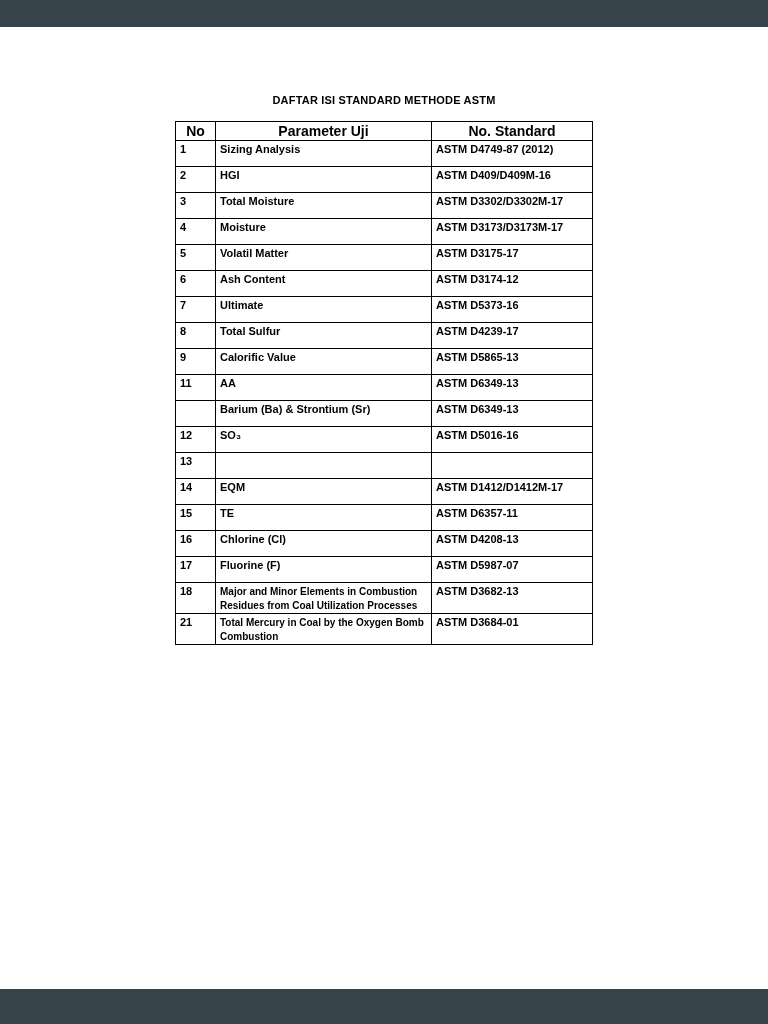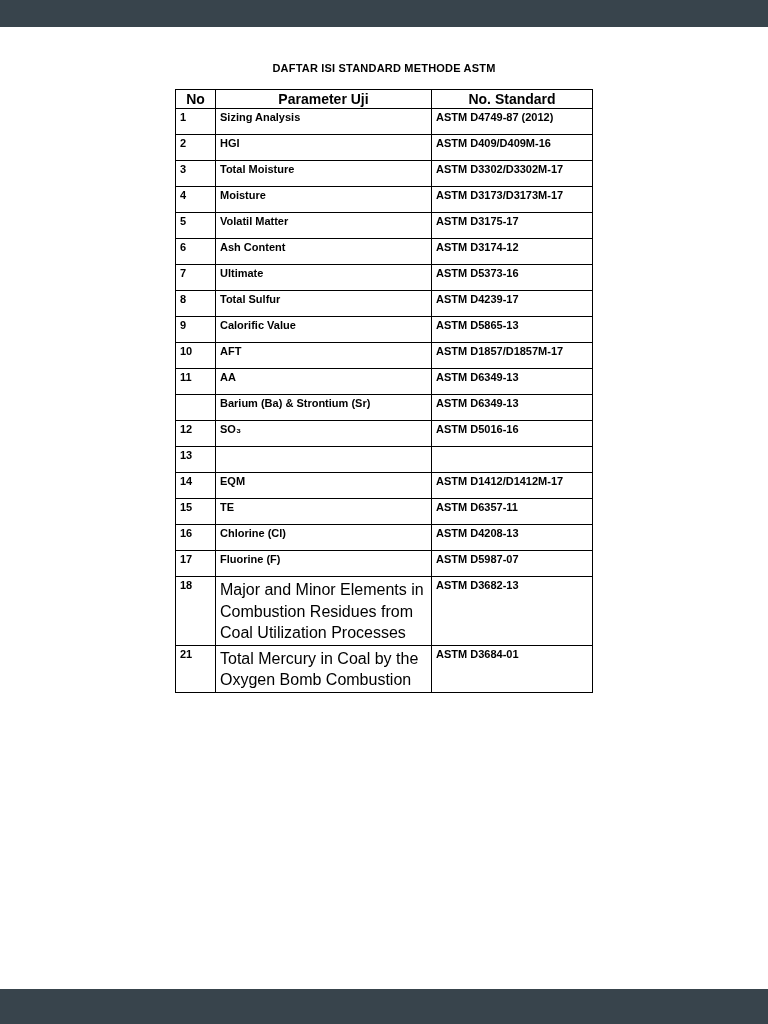--- a/index.html
+++ b/index.html
@@ -18,21 +18,21 @@
   .page {
     position: absolute;
     top: 27px;
     left: 0;
     width: 768px;
     height: 962px;
     background: #ffffff;
   }
   .doc-title {
     margin: 0;
-    padding-top: 35px;
+    padding-top: 67px;
     text-align: center;
     font-size: 11px;
     font-weight: bold;
     color: #000000;
     letter-spacing: 0.2px;
   }
   table.doc-table {
     border-collapse: collapse;
     table-layout: fixed;
     width: 417px;
@@ -57,22 +57,22 @@
     font-size: 11px;
     font-weight: bold;
     padding: 2px 4px 1px 4px;
     height: 26px;
     line-height: 1.25;
   }
   .col-no  { width: 40px; }
   .col-param { width: 216px; }
   .col-std { width: 161px; }
   td.small-param {
-    font-size: 16px;
-    font-weight: normal;
+    font-size: 10px;
+    font-weight: bold;
     line-height: 1.35;
   }
 </style>
 </head>
 <body>
 
 <div class="viewer">
   <div class="page">
     <h1 class="doc-title">DAFTAR ISI STANDARD METHODE ASTM</h1>
 
@@ -124,25 +124,20 @@
             <td class="col-no">8</td>
             <td class="col-param">Total Sulfur</td>
             <td class="col-std">ASTM D4239-17</td>
           </tr>
           <tr>
             <td class="col-no">9</td>
             <td class="col-param">Calorific Value</td>
             <td class="col-std">ASTM D5865-13</td>
           </tr>
           <tr>
-            <td class="col-no">10</td>
-            <td class="col-param">AFT</td>
-            <td class="col-std">ASTM D1857/D1857M-17</td>
-          </tr>
-          <tr>
             <td class="col-no">11</td>
             <td class="col-param">AA</td>
             <td class="col-std">ASTM D6349-13</td>
           </tr>
           <tr>
             <td class="col-no"></td>
             <td class="col-param">Barium (Ba) &amp; Strontium (Sr)</td>
             <td class="col-std">ASTM D6349-13</td>
           </tr>
           <tr>

